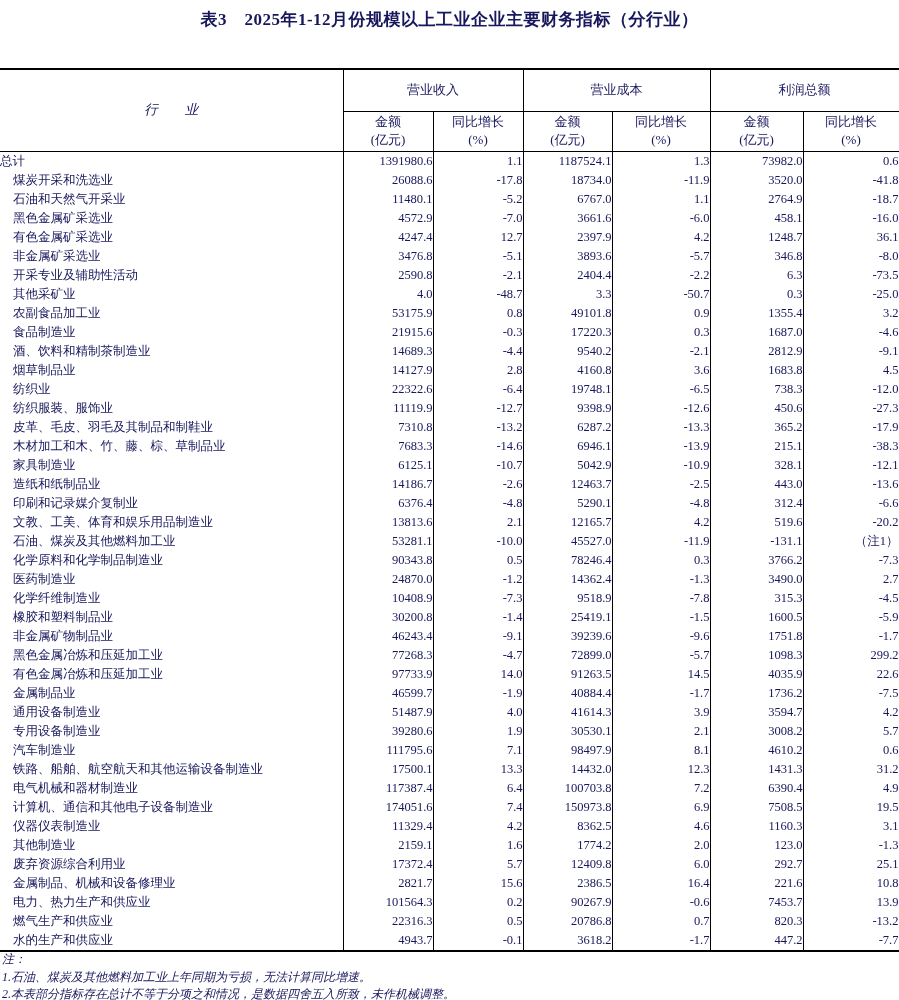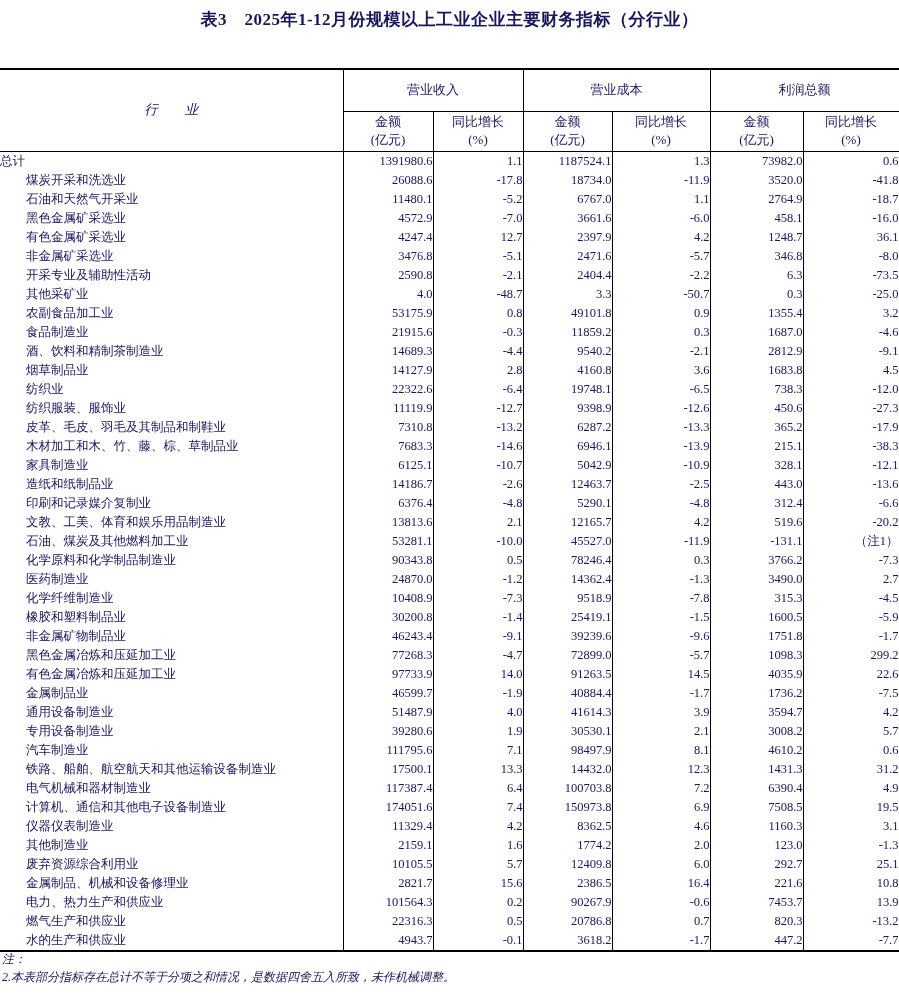--- a/index.html
+++ b/index.html
@@ -46,21 +46,21 @@
   th.sub-head{
     font-size:13px;text-align:center;vertical-align:middle;
     border-bottom:1px solid var(--border);
     line-height:18px;
   }
   
   tr.data-row{height:19px;}
   td.industry{
     font-size:12.5px;text-align:left;padding-left:4px;line-height:19px;
   }
-  td.industry.indent{padding-left:26px;}
+  td.industry.indent{padding-left:13px;}
   td.num{
     font-size:12.5px;text-align:right;padding-right:12px;line-height:19px;
   }
   
   .notes{
     position:absolute;top:951px;left:2px;width:895px;
     font-style:italic;font-size:12px;line-height:17.5px;
   }
   .notes .note-line{white-space:nowrap;}
 </style>
@@ -156,21 +156,21 @@
         <td class="num">12.7</td>
         <td class="num">2397.9</td>
         <td class="num">4.2</td>
         <td class="num">1248.7</td>
         <td class="num">36.1</td>
       </tr>
       <tr class="data-row">
         <td class="industry indent">非金属矿采选业</td>
         <td class="num">3476.8</td>
         <td class="num">-5.1</td>
-        <td class="num">2471.6</td>
+        <td class="num">3893.6</td>
         <td class="num">-5.7</td>
         <td class="num">346.8</td>
         <td class="num">-8.0</td>
       </tr>
       <tr class="data-row">
         <td class="industry indent">开采专业及辅助性活动</td>
         <td class="num">2590.8</td>
         <td class="num">-2.1</td>
         <td class="num">2404.4</td>
         <td class="num">-2.2</td>
@@ -192,21 +192,21 @@
         <td class="num">0.8</td>
         <td class="num">49101.8</td>
         <td class="num">0.9</td>
         <td class="num">1355.4</td>
         <td class="num">3.2</td>
       </tr>
       <tr class="data-row">
         <td class="industry indent">食品制造业</td>
         <td class="num">21915.6</td>
         <td class="num">-0.3</td>
-        <td class="num">11859.2</td>
+        <td class="num">17220.3</td>
         <td class="num">0.3</td>
         <td class="num">1687.0</td>
         <td class="num">-4.6</td>
       </tr>
       <tr class="data-row">
         <td class="industry indent">酒、饮料和精制茶制造业</td>
         <td class="num">14689.3</td>
         <td class="num">-4.4</td>
         <td class="num">9540.2</td>
         <td class="num">-2.1</td>
@@ -442,21 +442,21 @@
         <td class="industry indent">其他制造业</td>
         <td class="num">2159.1</td>
         <td class="num">1.6</td>
         <td class="num">1774.2</td>
         <td class="num">2.0</td>
         <td class="num">123.0</td>
         <td class="num">-1.3</td>
       </tr>
       <tr class="data-row">
         <td class="industry indent">废弃资源综合利用业</td>
-        <td class="num">10105.5</td>
+        <td class="num">17372.4</td>
         <td class="num">5.7</td>
         <td class="num">12409.8</td>
         <td class="num">6.0</td>
         <td class="num">292.7</td>
         <td class="num">25.1</td>
       </tr>
       <tr class="data-row">
         <td class="industry indent">金属制品、机械和设备修理业</td>
         <td class="num">2821.7</td>
         <td class="num">15.6</td>
@@ -490,14 +490,15 @@
         <td class="num">3618.2</td>
         <td class="num">-1.7</td>
         <td class="num">447.2</td>
         <td class="num">-7.7</td>
       </tr>
     </tbody>
 </table>
 
 <div class="notes">
   <div class="note-line">注：</div>
+  <div class="note-line">1.石油、煤炭及其他燃料加工业上年同期为亏损，无法计算同比增速。</div>
   <div class="note-line">2.本表部分指标存在总计不等于分项之和情况，是数据四舍五入所致，未作机械调整。</div>
 </div>
 
 </body></html>

